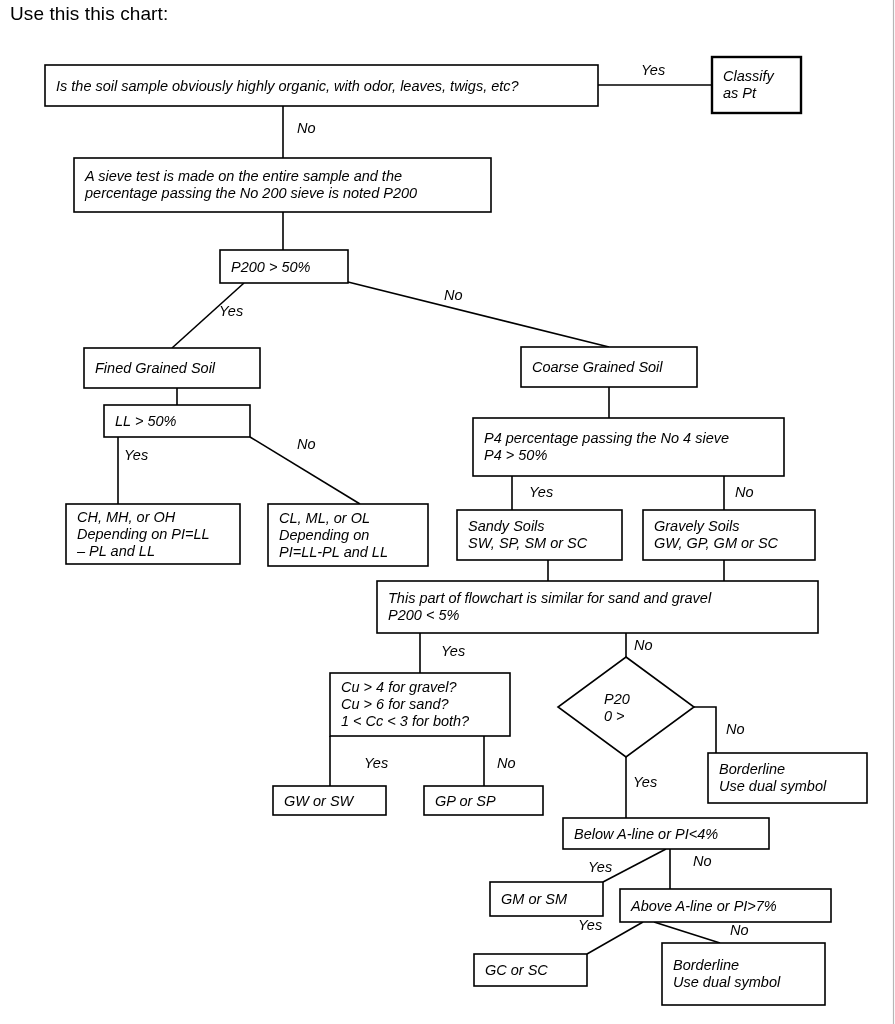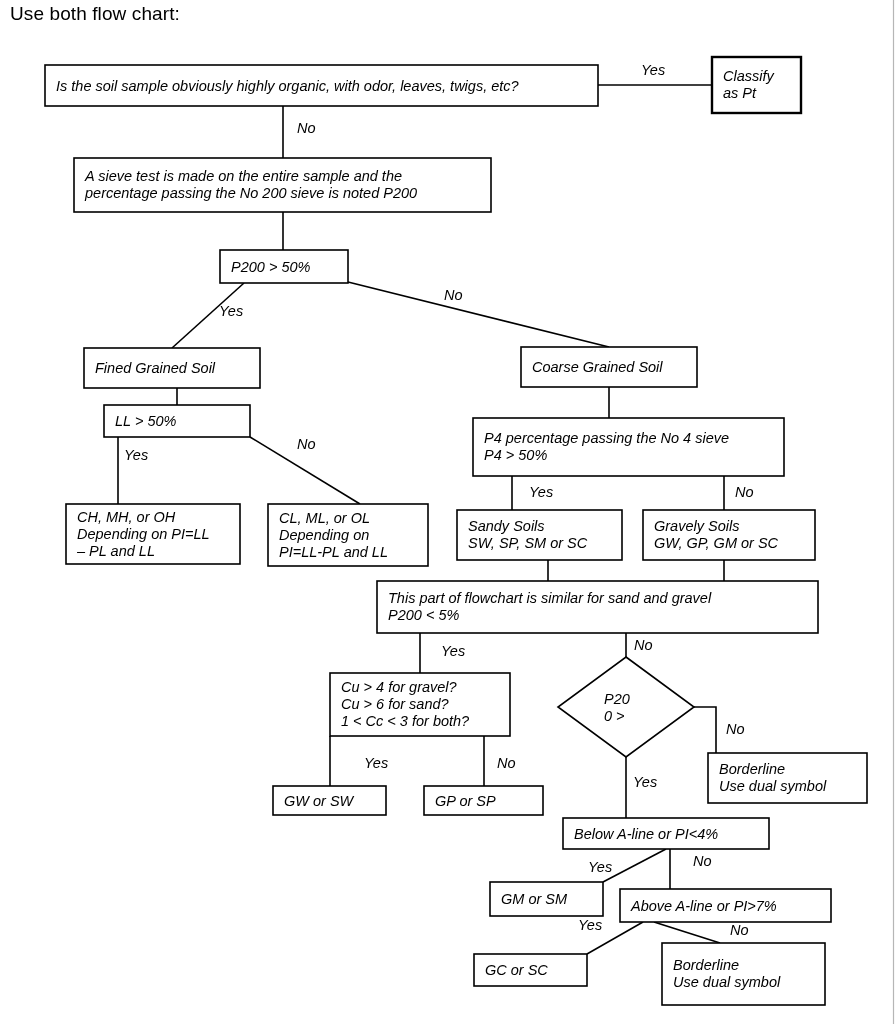--- a/index.html
+++ b/index.html
@@ -64,21 +64,21 @@
   }
   .page-border {
     stroke: #b6b6b6;
     stroke-width: 1.2;
     fill: none;
   }
 </style>
 </head>
 <body>
 
-<div id="page-title">Use both flow chart:</div>
+<div id="page-title">Use this this chart:</div>
 
 <svg id="chart-svg" width="895" height="1024" viewBox="0 0 895 1024" xmlns="http://www.w3.org/2000/svg">
   <g id="edges-layer">
       <g>
         <polyline class="edge" points="598,85 712,85"></polyline>
         <text class="edge-label" x="641" y="75">Yes</text>
       </g>
       <g>
         <polyline class="edge" points="283,106 283,158"></polyline>
         <text class="edge-label" x="297" y="133">No</text>

